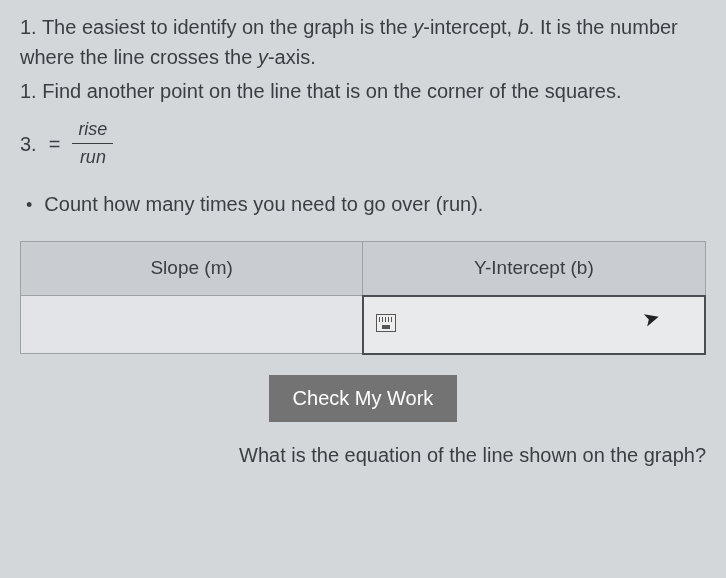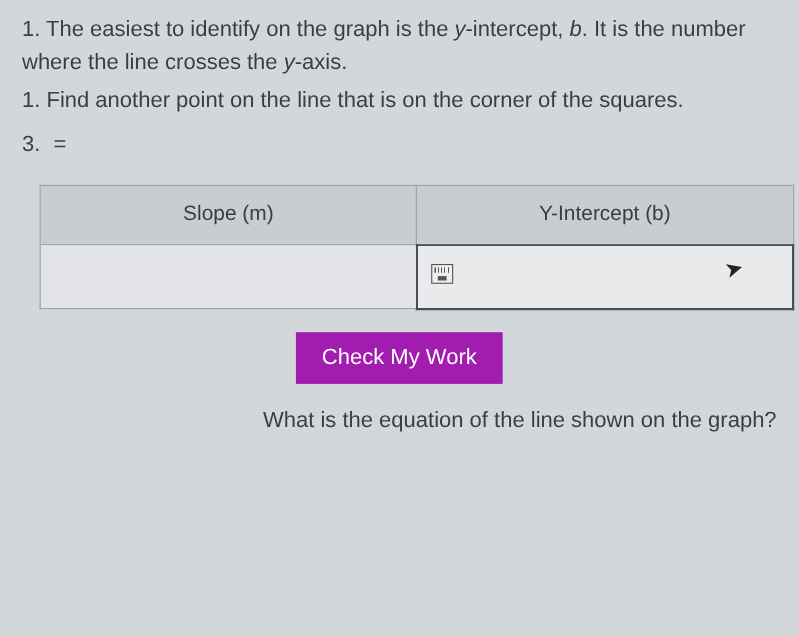--- a/index.html
+++ b/index.html
@@ -58,21 +58,20 @@
     }
     ul li::before {
       content: "•";
       margin-right: 12px;
       font-size: 18px;
     }
     table {
       width: 100%;
       border-collapse: collapse;
       margin-bottom: 20px;
-      margin-left: 16px;
     }
     th {
       background: #c9ccd0;
       border: 1px solid #9ea2a7;
       padding: 12px 8px;
       font-weight: normal;
       font-size: 19px;
       color: #3a3e44;
       width: 50%;
     }
@@ -111,21 +110,21 @@
       position: absolute;
       bottom: 2px;
       left: 5px;
       right: 5px;
       height: 4px;
       background: #555;
     }
     .check-button {
       display: block;
       margin: 0 auto 18px auto;
-      background: #a21caf;
+      background: #737373;
       color: #fff;
       border: none;
       padding: 12px 24px;
       font-size: 20px;
       cursor: pointer;
     }
     .question {
       color: #3a3e44;
       text-align: right;
     }
@@ -143,23 +142,28 @@
 
 <div class="instruction">
   <span>1. The easiest to identify on the graph is the </span><span class="italic">y</span><span>-intercept, </span><span class="italic">b</span><span>. It is the number where the line crosses the </span><span class="italic">y</span><span>-axis.</span>
 </div>
 
 <div class="instruction">1. Find another point on the line that is on the corner of the squares.</div>
 
 <div class="slope-line">
   <span>3. </span>
   <span class="equals">=</span>
+  <span class="fraction">
+    <span class="num">rise</span>
+    <span class="den">run</span>
+  </span>
 </div>
 
 <ul>
+  <li>Count how many times you need to go over (run).</li>
 </ul>
 
 <table>
   <thead>
     <tr>
       <th>Slope (m)</th>
       <th>Y-Intercept (b)</th>
     </tr>
   </thead>
   <tbody>

